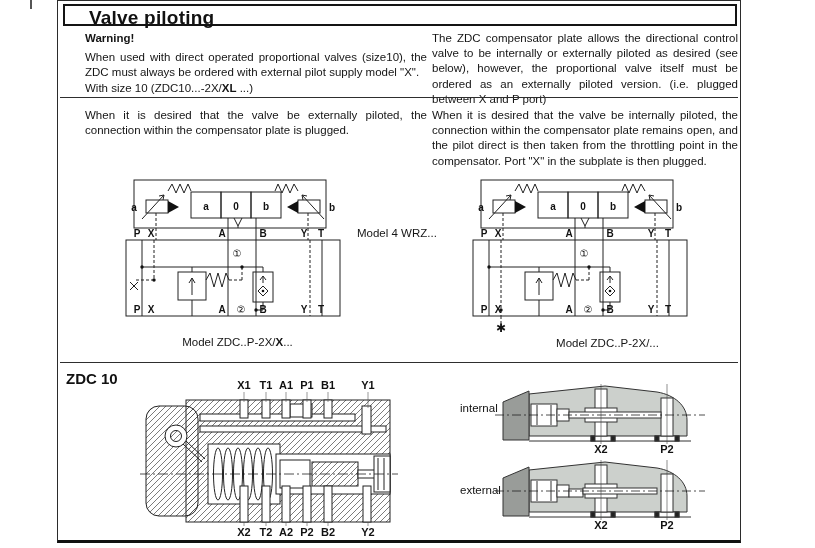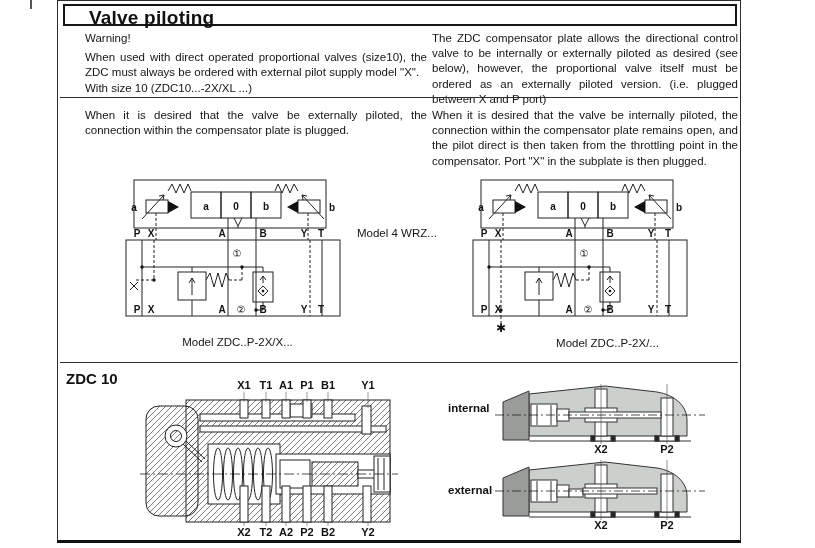--- a/index.html
+++ b/index.html
@@ -1,26 +1,26 @@
 <!DOCTYPE html>
 <html><head>
 <meta charset="utf-8">
 <style>
   html,body{margin:0;padding:0;background:#fff;}
   body{width:815px;height:548px;position:relative;font-family:"Liberation Sans",sans-serif;color:#111;overflow:hidden;}
   .abs{position:absolute;}
   .txt{font-size:11.5px;line-height:1.32;text-align:justify;color:#151515;}
-  .bold{font-weight:normal;}
+  .bold{font-weight:bold;}
   .page-frame{left:57px;top:0;width:684px;height:543px;border:1px solid #2b2b2b;border-bottom:3px solid #111;box-sizing:border-box;}
   .title-bar{left:63px;top:4px;width:674px;height:22px;border:2px solid #141414;box-sizing:border-box;}
   .title-bar .t{font-size:19px;font-weight:bold;padding-left:24px;padding-top:1px;letter-spacing:.2px;}
   .divider{height:0;border-top:1px solid #2e2e2e;}
   .model-label{font-size:11.5px;color:#151515;text-align:center;}
   .section-head{font-size:15px;font-weight:bold;}
-  .side-label{font-size:11.5px;font-weight:bold;}
+  .side-label{font-size:11.5px;font-weight:normal;margin-left:12px;}
   svg text{font-family:"Liberation Sans",sans-serif;fill:#111;}
   .edge-mark{left:30px;top:0;width:2px;height:9px;background:#555;}
 </style>
 </head>
 <body>
 
 <div class="abs edge-mark"></div>
 <div class="abs page-frame"></div>
 
 <div class="abs title-bar">

